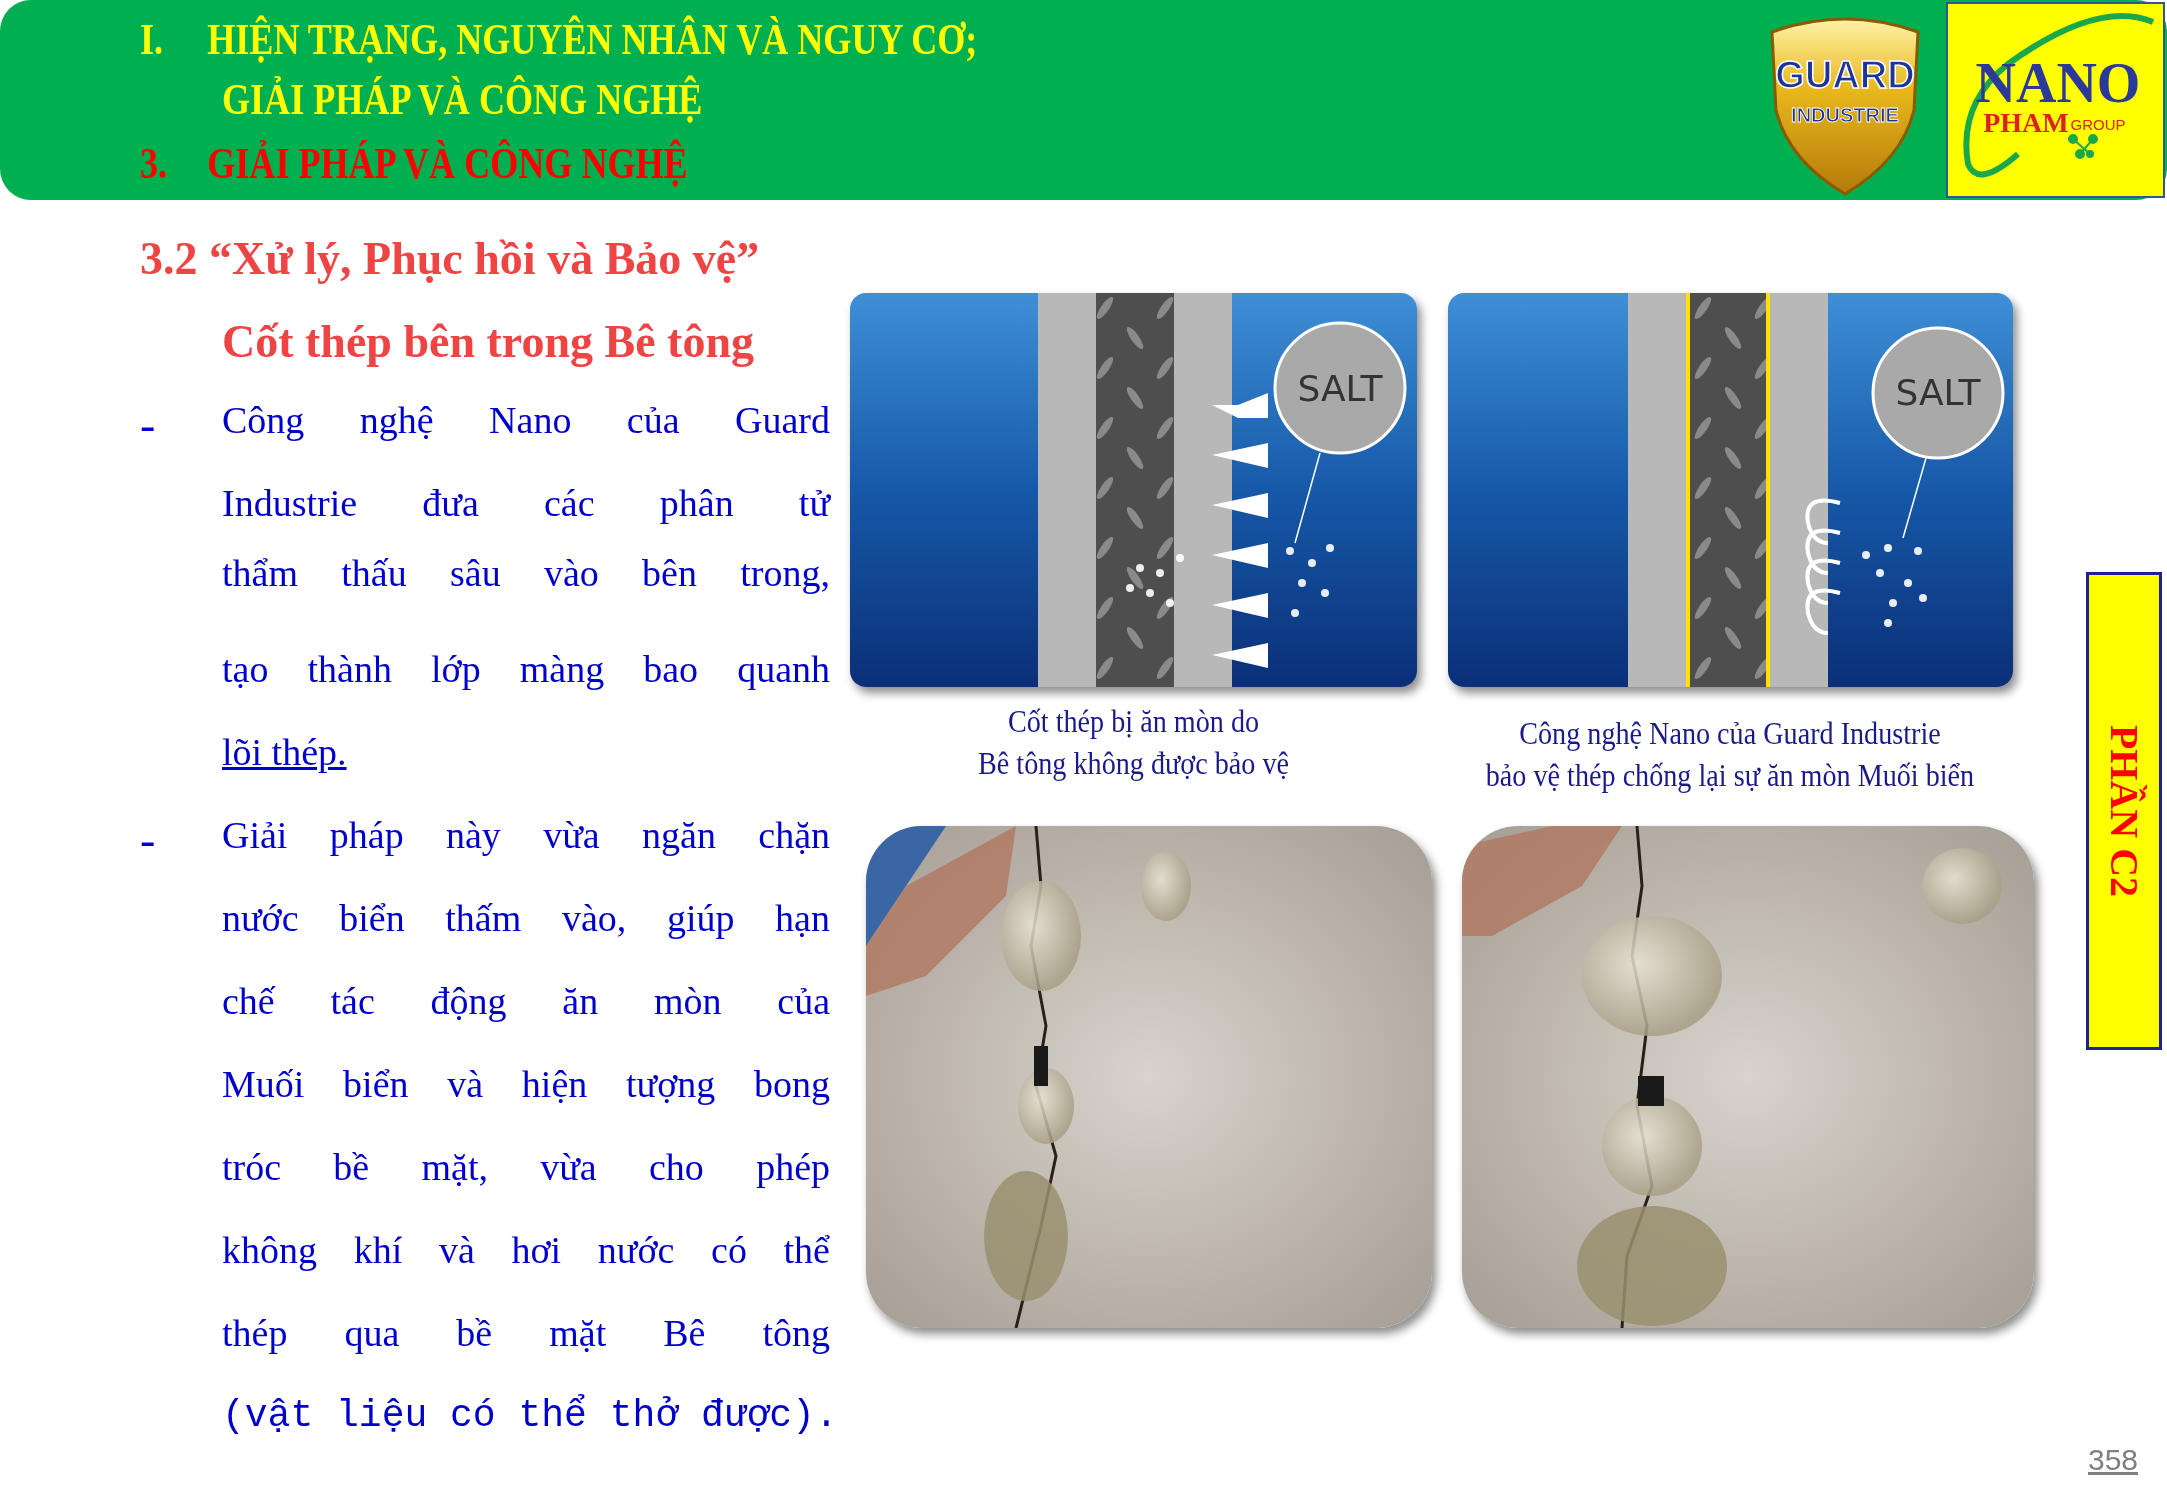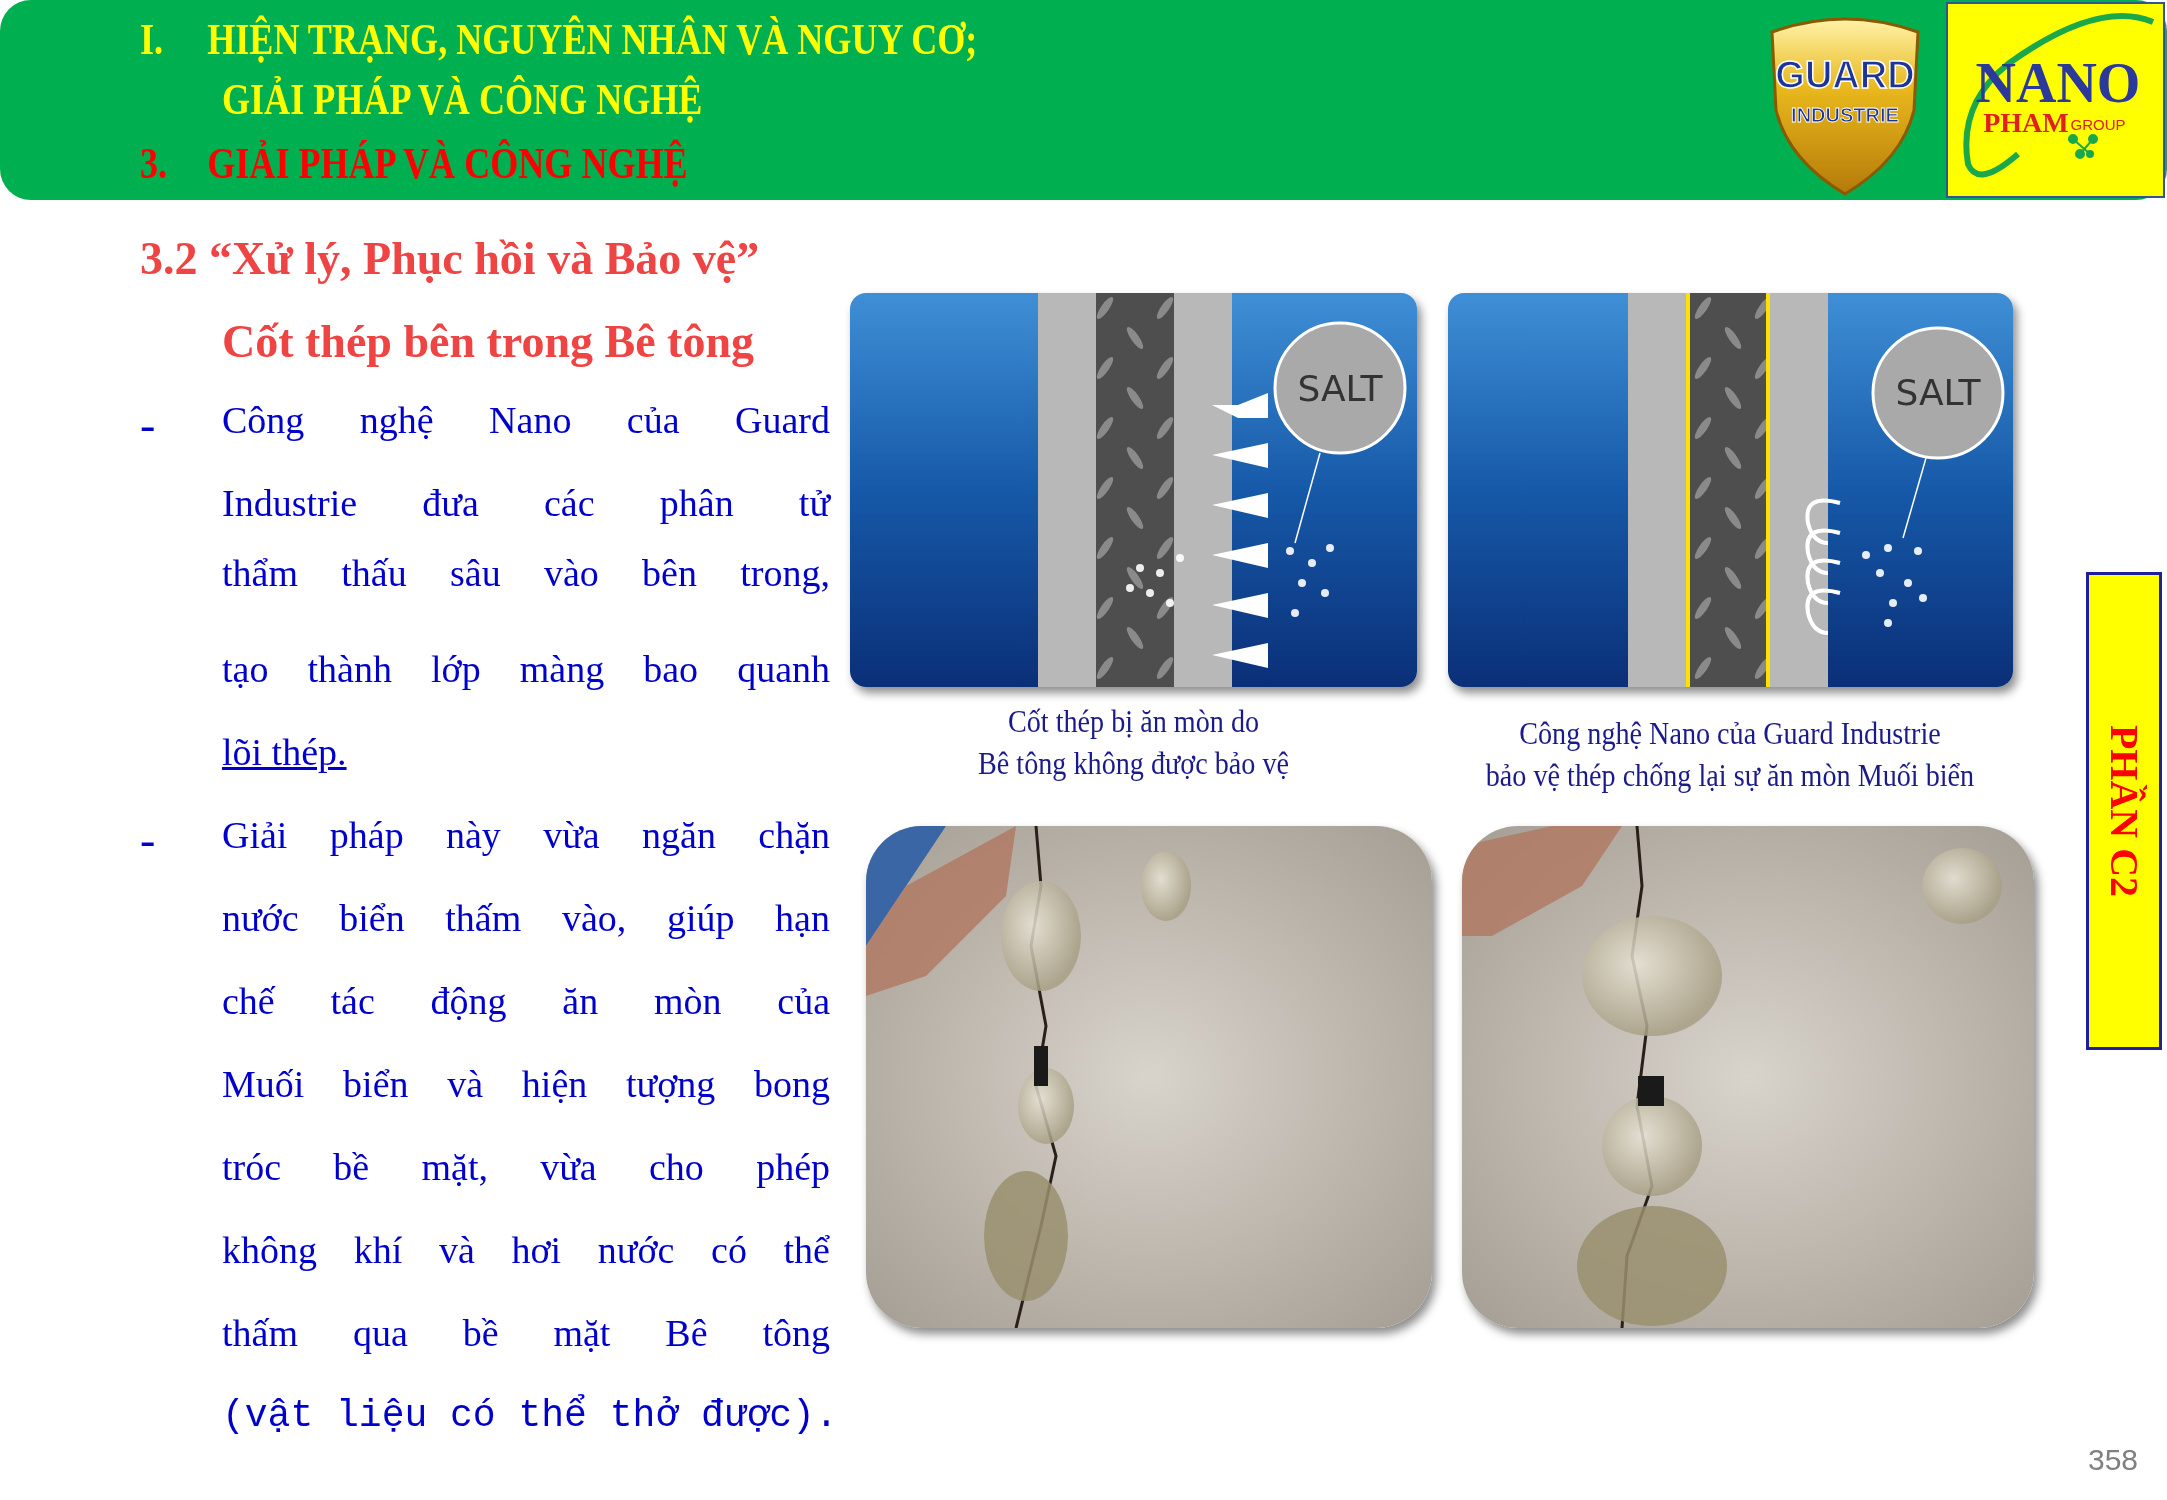--- a/index.html
+++ b/index.html
@@ -14,21 +14,21 @@
   .nano-box{position:absolute;left:1946px;top:2px;width:219px;height:196px;background:#ffff00;border:2px solid #2f5597;box-sizing:border-box;}
   .content{position:absolute;left:0;top:0;}
   .title{position:absolute;left:140px;font-weight:bold;font-size:46px;color:#ef4444;white-space:nowrap;}
   .para-line{position:absolute;left:222px;width:608px;font-size:38px;color:#0000cc;white-space:nowrap;text-align:justify;text-align-last:justify;}
   .para-line.last{text-align-last:left;}
   .dash{position:absolute;left:140px;font-size:46px;color:#0000cc;}
   .panel{position:absolute;border-radius:16px;overflow:hidden;box-shadow:4px 6px 10px rgba(0,0,0,0.45);}
   .caption{position:absolute;text-align:center;color:#1a1a8c;font-size:32px;line-height:42px;transform:scaleX(0.88);transform-origin:center;white-space:nowrap;}
   .side-box{position:absolute;left:2086px;top:572px;width:76px;height:478px;background:#ffff00;border:3px solid #1f1f99;box-sizing:border-box;}
   .side-text{position:absolute;left:50%;top:50%;transform:translate(-50%,-50%) rotate(90deg);color:#ff0000;font-weight:bold;font-size:40px;white-space:nowrap;}
-  .page-num{position:absolute;left:2088px;top:1443px;font-family:"Liberation Sans",sans-serif;font-size:30px;color:#808080;}
+  .page-num{position:absolute;left:2088px;top:1443px;font-family:"Liberation Sans",sans-serif;font-size:30px;color:#808080;text-decoration:underline;}
 </style>
 </head>
 <body>
 
 <div class="header">
   <div class="h-line h1">
     <span class="num">I.</span><span>HIỆN TRẠNG, NGUYÊN NHÂN VÀ NGUY CƠ;</span>
   </div>
   <div class="h-line h2">GIẢI PHÁP VÀ CÔNG NGHỆ</div>
   <div class="h-line h3">
@@ -77,21 +77,21 @@
   <div class="para-line" style="top:647px;">tạo thành lớp màng bao quanh</div>
   <div class="para-line last" style="top:730px;text-decoration:underline;">lõi thép.</div>
 
   <div class="dash" style="top:813px;">-</div>
   <div class="para-line" style="top:813px;">Giải pháp này vừa ngăn chặn</div>
   <div class="para-line" style="top:896px;">nước biển thấm vào, giúp hạn</div>
   <div class="para-line" style="top:979px;">chế tác động ăn mòn  của</div>
   <div class="para-line" style="top:1062px;">Muối biển và hiện tượng bong</div>
   <div class="para-line" style="top:1145px;">tróc bề mặt, vừa cho phép</div>
   <div class="para-line" style="top:1228px;">không khí và hơi  nước có thể</div>
-  <div class="para-line" style="top:1311px;">thấm qua bề mặt Bê tông</div>
+  <div class="para-line" style="top:1311px;">thép qua bề mặt Bê tông</div>
   <div class="para-line last" style="top:1394px;font-family:Liberation Mono, monospace;">(vật liệu có thể thở được).</div>
 </div>
 
 <div class="panel" style="left:850px;top:293px;width:567px;height:394px;">
   <svg width="567" height="394" viewBox="0 0 567 394">
     <defs>
       <linearGradient id="sea1" x1="0" y1="0" x2="0" y2="1">
         <stop offset="0" stop-color="#3f8fd6"></stop>
           <stop offset="0.5" stop-color="#1659a8"></stop>
           <stop offset="1" stop-color="#0b2f78"></stop>

